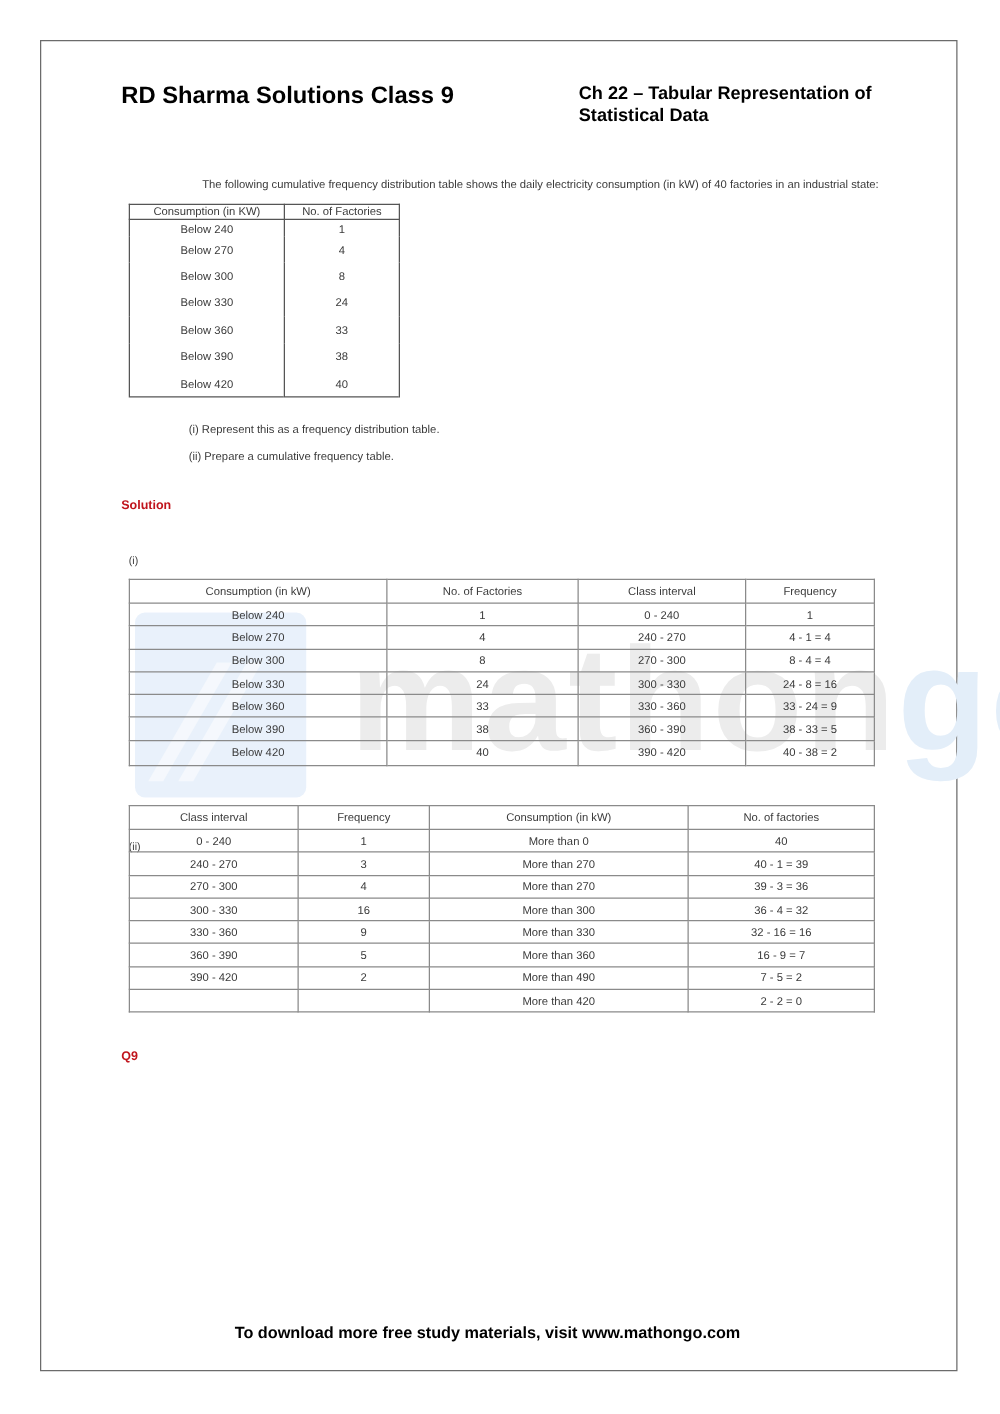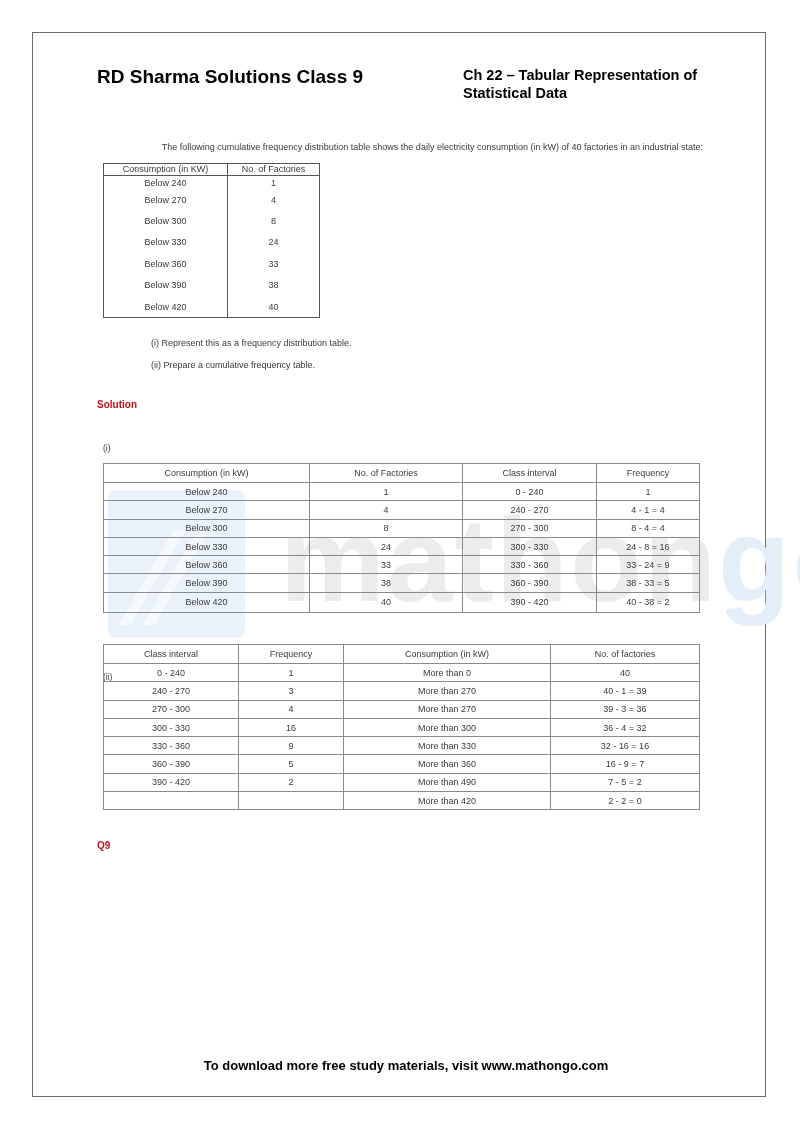--- a/index.html
+++ b/index.html
@@ -29,21 +29,21 @@
             background: #e7f0fb; border-radius: 8px; opacity: 0.9; }
   .wm-slash { position: absolute; width: 12px; height: 95px; background: #f4f8fd;
               transform: skewX(-30deg); }
   .wm-text { position: absolute; left: 280px; top: 510px; font-size: 118px; font-weight: bold;
              color: #ececec; letter-spacing: 2px; line-height: 100px; }
   .wm-o { color: #e3eef9; }
   .sol-table { position: absolute; border: 1px solid #555; background: transparent; }
   .sol-table th, .sol-table td { border: 1px solid #8a8a8a; font-size: 9px; color: #3a3a3a;
                                  height: 17.3px; }
   .sol-table th { height: 18px; }
-  .footer { position: absolute; left: 16px; width: 780px; top: 1058px; text-align: center;
+  .footer { position: absolute; left: 0; width: 780px; top: 1058px; text-align: center;
             font-size: 13px; font-weight: bold; }
 </style>
 </head>
 <body>
 
 <div class="page-frame"></div>
 
 <div class="hdr-left">RD Sharma Solutions Class 9</div>
 <div class="hdr-right">Ch 22 – Tabular Representation of Statistical Data</div>
 

